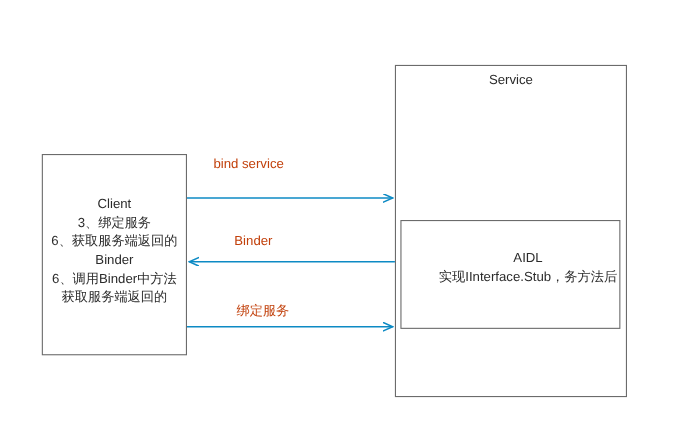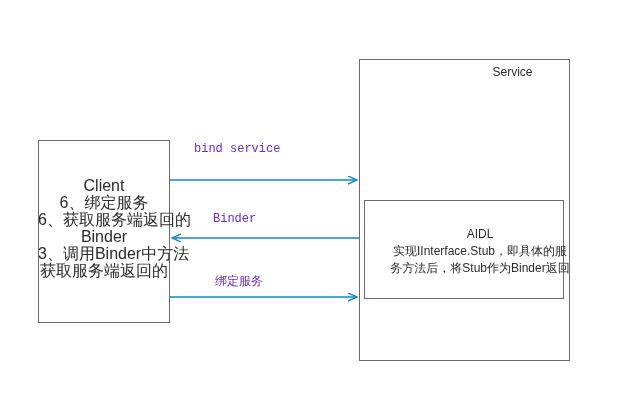--- a/index.html
+++ b/index.html
@@ -40,53 +40,51 @@
     top: 200px;
     width: 200px;
     height: 99px;
   }
   .box-text {
     position: absolute;
     left: 0;
     right: 0;
     text-align: center;
     color: #2b2b2b;
-    font-size: 16px;
+    font-size: 12px;
     line-height: 17px;
     white-space: nowrap;
   }
   #client-text {
     top: 177px;
   }
   #service-title {
     top: 64px;
     font-size: 12px;
-    padding-left: 48px;
   }
   #aidl-text {
     top: 226px;
     font-size: 12px;
     line-height: 17px;
   }
   .arrow-svg {
     position: absolute;
     left: 0;
     top: 0;
     width: 627px;
     height: 402px;
     pointer-events: none;
   }
   .arrow-label {
     position: absolute;
-    color: #6d28d9;
+    color: #c2410c;
     font-size: 12px;
     line-height: 14px;
     white-space: nowrap;
     text-align: center;
-    font-family: Liberation Mono, monospace;
   }
   #label-bind {
     left: 194px;
     top: 142px;
   }
   #label-binder {
     left: 213px;
     top: 212px;
   }
   #label-invoke {
@@ -114,32 +112,31 @@
         <path d="M0,0 L9,4 L0,8" fill="none" stroke="#0d8ac4" stroke-width="1.4"></path>
       </marker>
     </defs>
     <line x1="170" y1="180" x2="357" y2="180" stroke="#0d8ac4" stroke-width="1.4" marker-end="url(#arrow-right)"></line>
     <line x1="359" y1="238" x2="172" y2="238" stroke="#0d8ac4" stroke-width="1.4" marker-end="url(#arrow-left)"></line>
     <line x1="170" y1="297" x2="357" y2="297" stroke="#0d8ac4" stroke-width="1.4" marker-end="url(#arrow-right)"></line>
   </svg>
 
   <div class="box-text" id="client-text" style="left:38px; right:auto; width:132px;">
     <div>Client</div>
-    <div>6、绑定服务</div>
+    <div>3、绑定服务</div>
     <div>6、获取服务端返回的</div>
     <div>Binder</div>
-    <div>3、调用Binder中方法</div>
+    <div>6、调用Binder中方法</div>
     <div>获取服务端返回的</div>
   </div>
 
   <div class="box-text" id="service-title" style="left:359px; right:auto; width:211px;">Service</div>
 
   <div class="box-text" id="aidl-text" style="left:364px; right:auto; width:232px;">
     <div>AIDL</div>
-    <div>实现IInterface.Stub，即具体的服</div>
-    <div>务方法后，将Stub作为Binder返回</div>
+    <div>实现IInterface.Stub，务方法后</div>
   </div>
 
   <div class="arrow-label" id="label-bind">bind service</div>
   <div class="arrow-label" id="label-binder">Binder</div>
   <div class="arrow-label" id="label-invoke">绑定服务</div>
 
 </div>
 
 </body></html>

